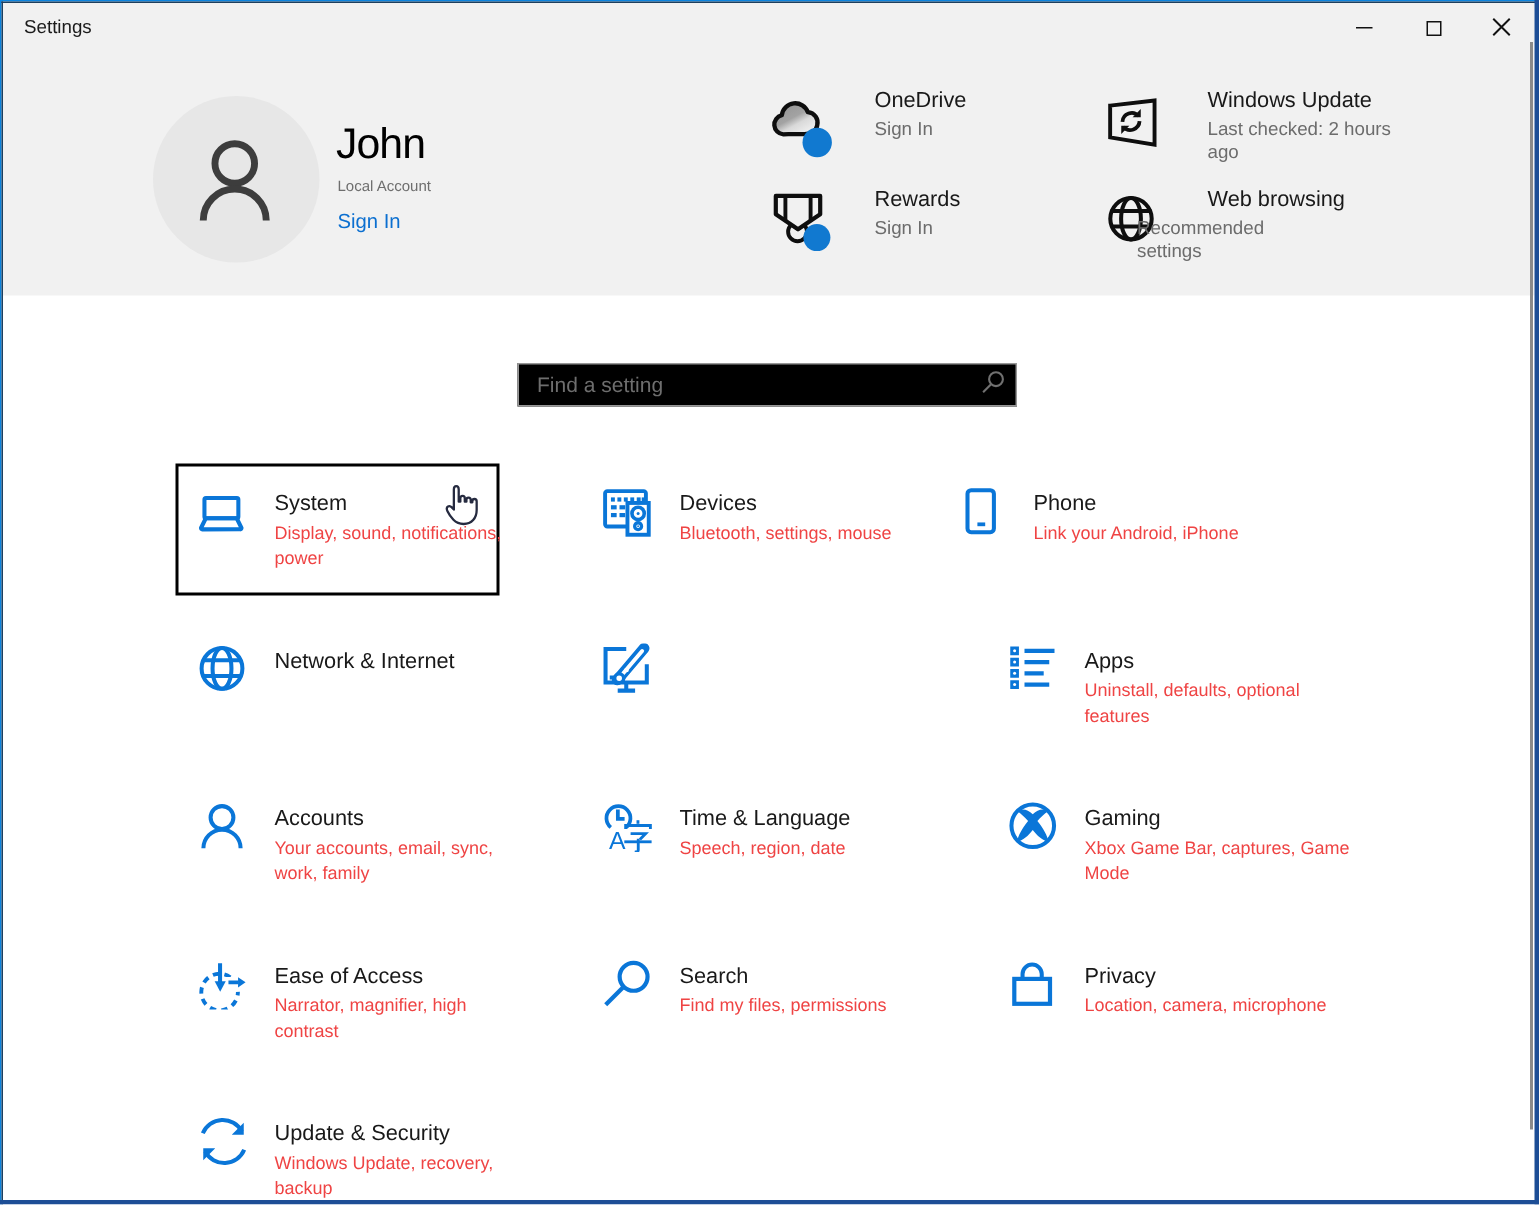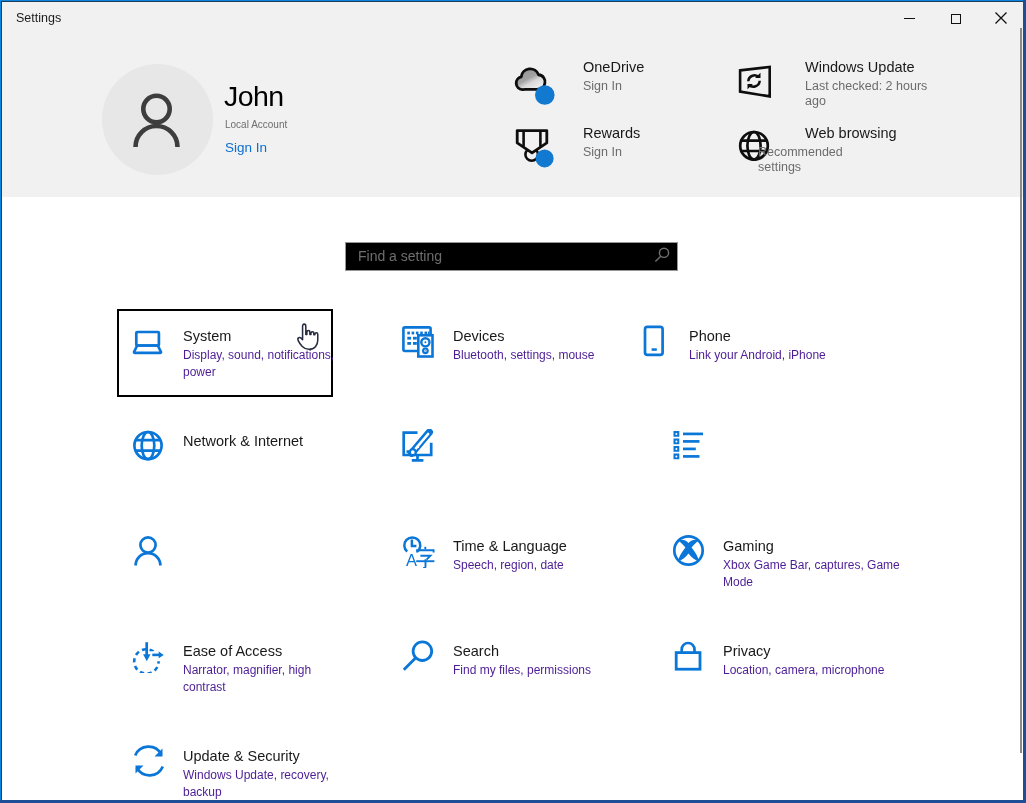--- a/index.html
+++ b/index.html
@@ -26,21 +26,21 @@
 .hsub{font-size:12.5px;color:#6c6c6c;line-height:15.7px}
 
 #search{left:345px;top:242px;width:331px;height:27px;background:#000000;border:1.5px solid #979797}
 #search span{position:absolute;left:12px;top:5px;font-size:14px;color:#6e6e6e}
 
 .tile{width:216px;height:88px}
 .tile.focus{outline:2px solid #000;outline-offset:-2px}
 .ticon{position:absolute;left:15px;top:15px}
 .ttext{position:absolute;left:66px;top:18px;width:190px}
 .tt{font-size:14.5px;color:#191919;line-height:18px}
-.ts{font-size:12px;color:#4c1d95;line-height:17.4px;margin-top:2px}
+.ts{font-size:12px;color:#ef4444;line-height:17.4px;margin-top:2px}
 
 #sbar{left:1019.5px;top:28px;width:2px;height:725px;background:#8a8a8a}
 </style>
 </head>
 <body>
 <div class="abs" id="header"></div>
 <div class="abs" id="frame-top1"></div>
 <div class="abs" id="frame-top2"></div>
 <div class="abs" id="frame-left1"></div>
 <div class="abs" id="frame-left2"></div>
@@ -191,26 +191,34 @@
             <circle cx="4.4" cy="19.9" r="1"></circle>
             <circle cx="4.4" cy="27.4" r="1"></circle>
           </g>
           <g stroke="#0a76d8" stroke-width="2.7">
             <path d="M11 4.9 h20"></path>
             <path d="M11 12.4 h16.5"></path>
             <path d="M11 19.9 h12.8"></path>
             <path d="M11 27.4 h16.5"></path>
           </g>
         </svg></div>
+      <div class="ttext">
+        <div class="tt">Apps</div>
+        <div class="ts" style="width:152px">Uninstall, defaults, optional features</div>
+      </div>
     </div>
     <div class="abs tile" style="left:117px;top:519px">
       <div class="ticon"><svg width="34" height="34" viewBox="0 0 34 34">
           <circle cx="16" cy="11" r="7.6" fill="none" stroke="#0a76d8" stroke-width="2.7"></circle>
           <path d="M3.6 31.5 a12.4 12.4 0 0 1 24.8 0" fill="none" stroke="#0a76d8" stroke-width="2.7"></path>
         </svg></div>
+      <div class="ttext">
+        <div class="tt">Accounts</div>
+        <div class="ts" style="width:154px">Your accounts, email, sync, work, family</div>
+      </div>
     </div>
     <div class="abs tile" style="left:387px;top:519px">
       <div class="ticon"><svg width="34" height="34" viewBox="0 0 34 34">
           <path d="M5.2 17.6 A8 8 0 1 1 15.4 17.6" fill="none" stroke="#0a76d8" stroke-width="2.5"></path>
           <path d="M9.9 5.6 V11.9 H14.4" fill="none" stroke="#0a76d8" stroke-width="2.5"></path>
           <text x="4" y="31.8" font-family="Liberation Sans,sans-serif" font-size="16.5" fill="#0a76d8">A</text>
           <g stroke="#0a76d8" stroke-width="1.9" fill="none">
             <path d="M23.3 12.8 v2.4"></path>
             <path d="M15.1 18.6 v-2.3 H31.6 v2.3"></path>
             <path d="M18.4 21.7 H28.4 L24.6 25.6"></path>

